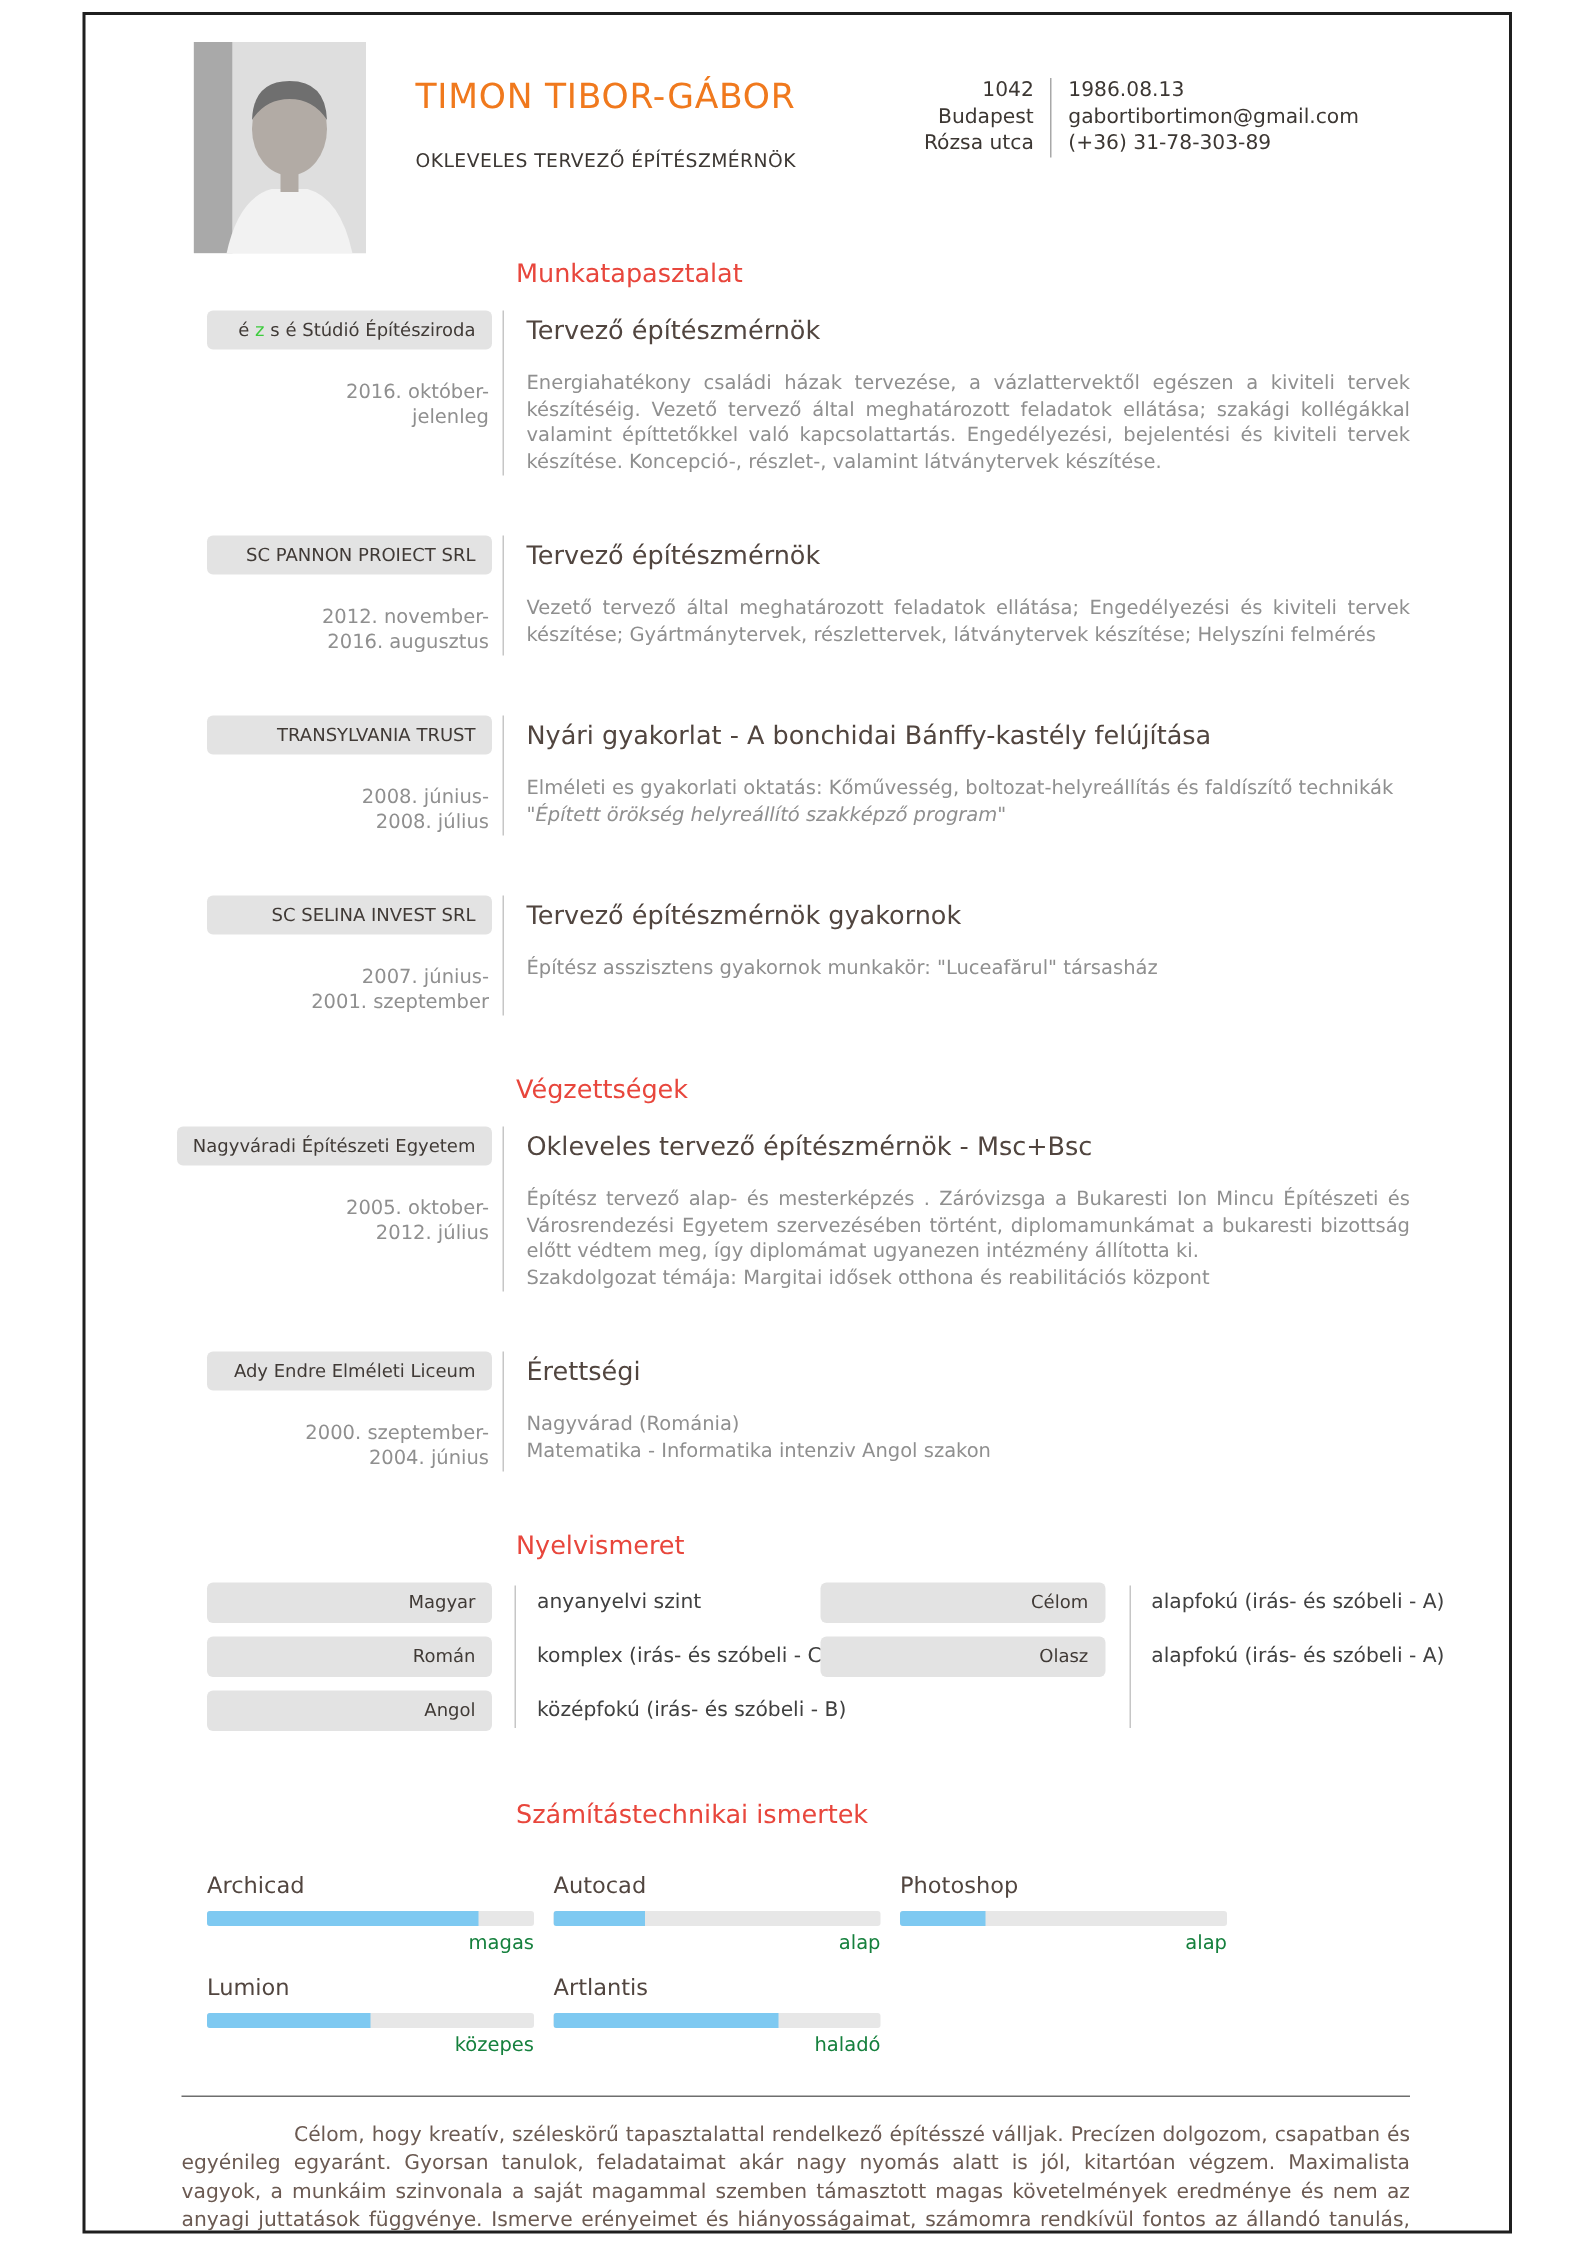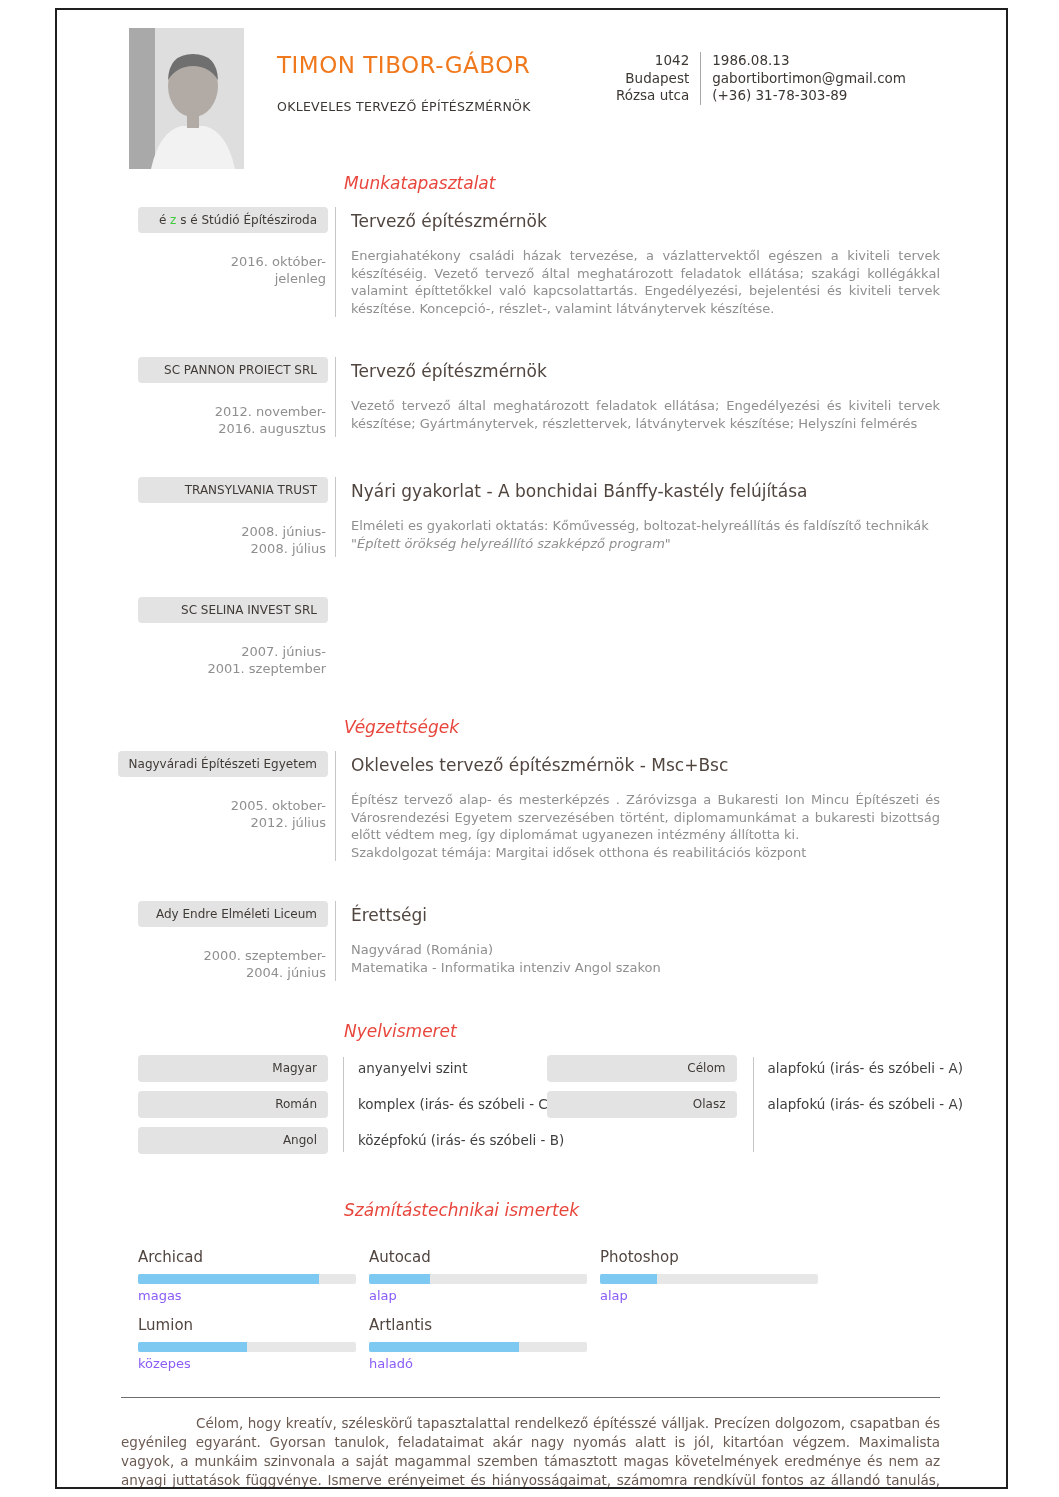--- a/index.html
+++ b/index.html
@@ -15,21 +15,21 @@
   .photo { width:115px; height:141px; flex:0 0 115px; overflow:hidden; }
   .id-block { margin-left:33px; padding-top:24px; flex:1; }
   .name { font-size:23px; color:#f0791d; letter-spacing:.5px; }
   .subtitle { margin-top:21px; font-size:12.5px; color:#3c3733; letter-spacing:.3px; }
   .contact { display:flex; padding-top:24px; margin-right:34px; font-size:13.5px; color:#3c3733; line-height:17.5px; }
   .contact-left { text-align:right; }
   .contact-divider { width:1px; background:#a8a8a8; margin:0 11px; }
   .contact-right { text-align:left; }
 
   
-  .section-heading { font-size:17px; color:#e8463c; margin-left:223px; margin-bottom:14px;font-style:italic; }
+  .section-heading { font-size:17px; color:#e8463c; margin-left:223px; margin-bottom:14px; }
   .work-heading { margin-top:4px; }
   .sec-gap { margin-top:40px; }
 
   .entry { display:flex; margin-bottom:40px; }
   .entry-left { width:207px; flex:0 0 207px; display:flex; flex-direction:column; align-items:flex-end; }
   .badge {
     background:#e3e3e3; border-radius:4px; padding:6px 11px 6px 11px;
     font-size:12px; color:#403a36; white-space:nowrap; text-align:right; min-width:190px;
   }
   .badge .green { color:#3ecc3e; }
@@ -48,21 +48,21 @@
   .lang-divider { position:absolute; top:2px; bottom:2px; width:1px; background:#c6c6c6; left:222px; }
   .lang-levels { position:absolute; top:0; left:237px; display:flex; flex-direction:column; gap:9px; }
   .lang-level { height:27px; line-height:27px; font-size:13.5px; color:#404040; white-space:nowrap; }
   .lang-col-right .lang-badges { margin-left:16px; }
 
   
   .skills-grid { display:grid; grid-template-columns:218px 218px 218px; column-gap:41px; row-gap:28px; margin-left:17px; margin-top:28px;gap:13px; }
   .skill-name { font-size:15px; color:#51453f; margin-bottom:8px; }
   .skill-track { width:100%; height:10px; background:#e7e7e7; border-radius:2px; overflow:hidden; }
   .skill-fill { height:100%; background:#7ec9f1; }
-  .skill-level { margin-top:4px; font-size:13px; color:#8b5cf6; }
+  .skill-level { margin-top:4px; text-align:right; font-size:13px; color:#15803d; }
 
   
   .about-divider { margin-top:26px; border-top:1px solid #6e6e6e; }
   .about { margin-top:16px; font-size:13.5px; color:#6b5a52; line-height:19px; text-align:justify; }
   .about p { text-indent:75px; }
 </style>
 </head>
 <body>
 
 <div class="page-frame">
@@ -145,20 +145,24 @@
     </div>
 
     <div class="entry">
       <div class="entry-left">
         <div class="badge">SC SELINA INVEST SRL</div>
         <div class="dates">
           <div>2007. június-</div>
           <div>2001. szeptember</div>
         </div>
       </div>
+      <div class="entry-right">
+        <div class="entry-title">Tervező építészmérnök gyakornok</div>
+        <div class="entry-desc">Építész asszisztens gyakornok munkakör: "Luceafărul" társasház</div>
+      </div>
     </div>
 
     <div class="section-heading sec-gap">Végzettségek</div>
 
     <div class="entry">
       <div class="entry-left">
         <div class="badge">Nagyváradi Építészeti Egyetem</div>
         <div class="dates">
           <div>2005. oktober-</div>
           <div>2012. július</div>

